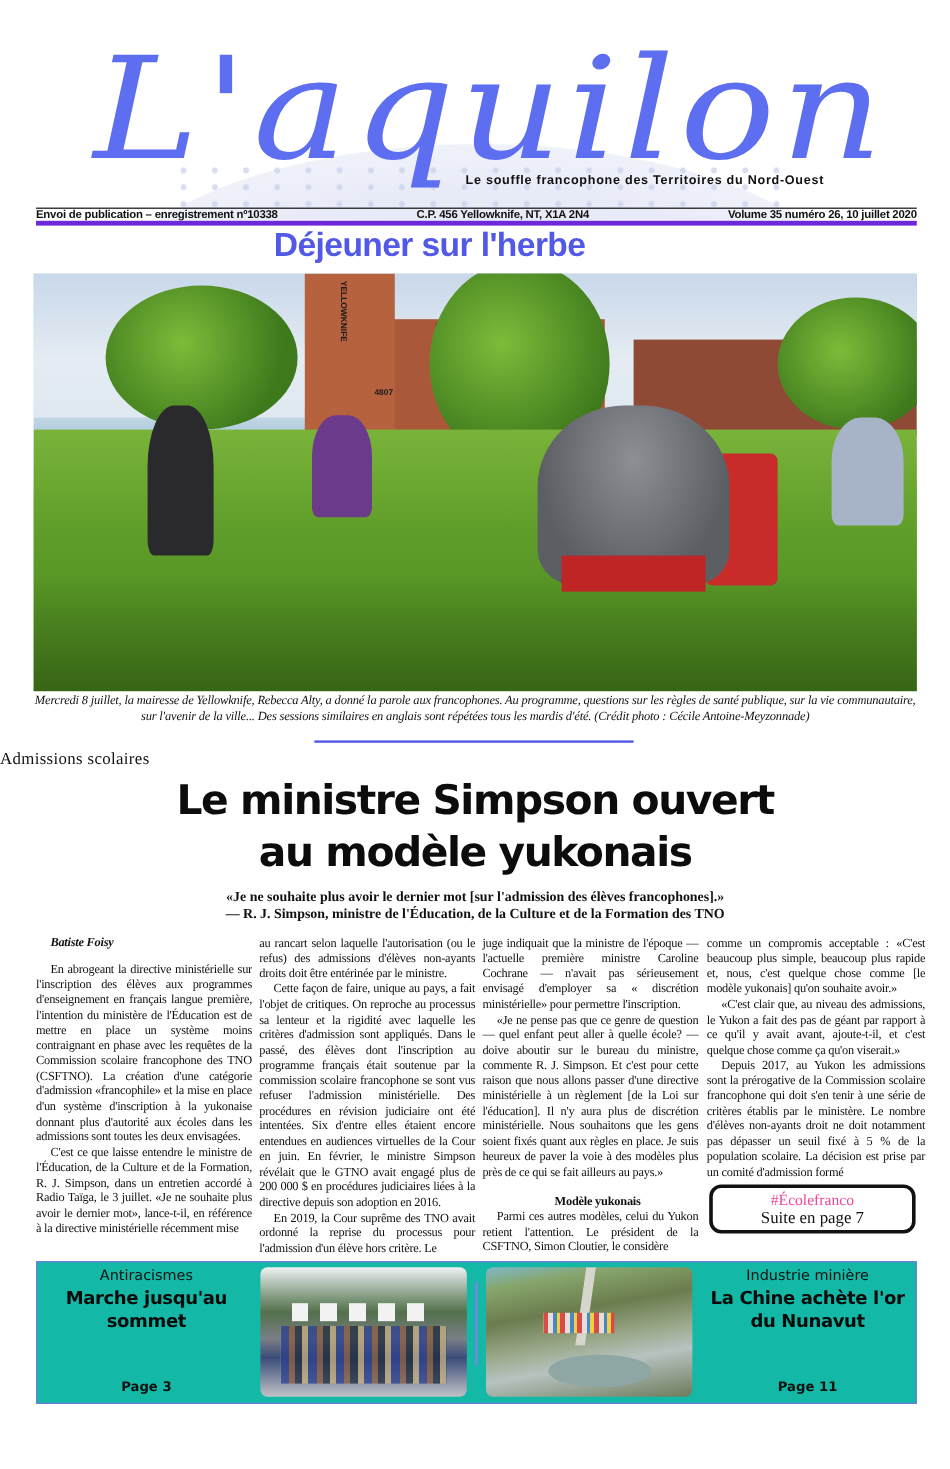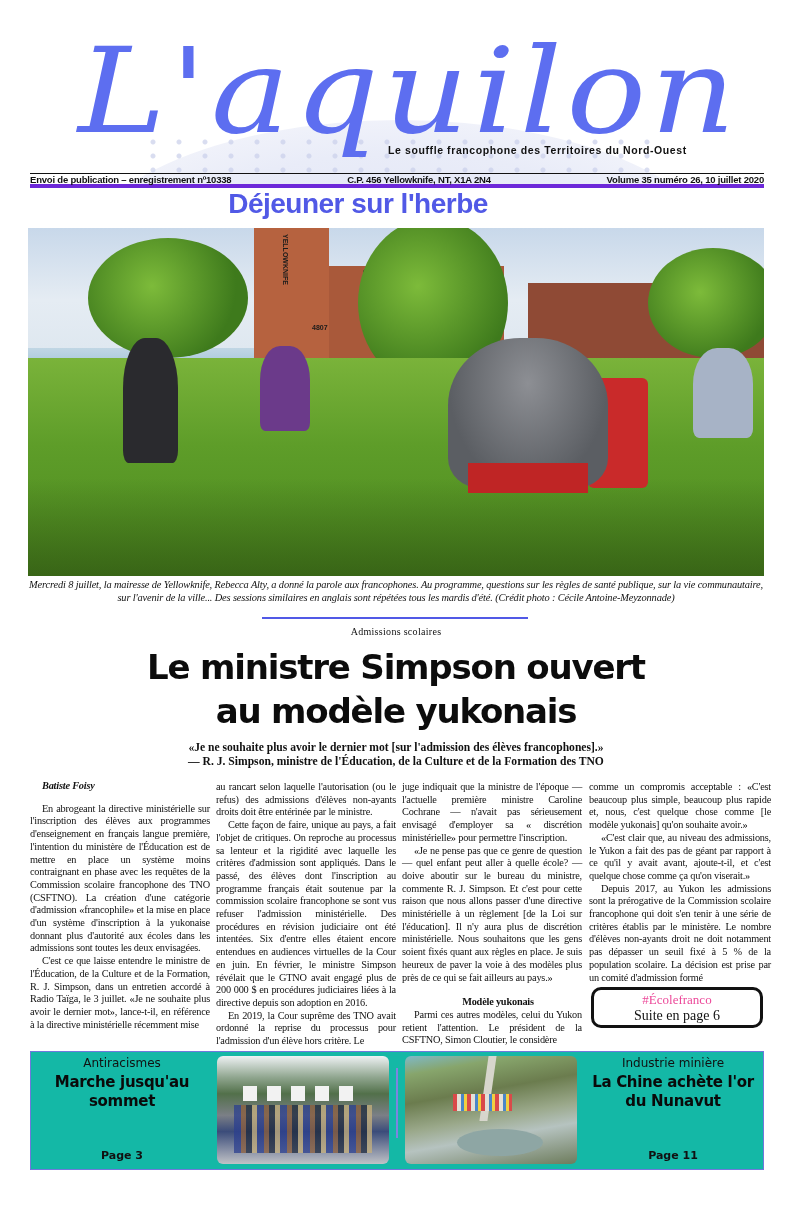--- a/index.html
+++ b/index.html
@@ -55,22 +55,22 @@
   .ph-hoodie { position: absolute; left: 420px; top: 110px; width: 160px; height: 150px;
     background: radial-gradient(ellipse at 50% 30%, #8d8f94, #5b5e63 70%); border-radius: 45% 45% 20% 20%; }
   .ph-chair-red { position: absolute; left: 560px; top: 150px; width: 60px; height: 110px; background: #c92a2a; border-radius: 6px; }
   .ph-chair-red2 { position: absolute; left: 440px; top: 235px; width: 120px; height: 30px; background: #bf2525; }
 
   .caption { position: absolute; left: 28px; top: 578px; width: 736px; text-align: center;
     font-family: "Liberation Serif", serif; font-style: italic; font-size: 10.4px; line-height: 13px;
     letter-spacing: -0.15px; color: #111; }
 
   .rule-blue { position: absolute; left: 262px; top: 617px; width: 266px; height: 2px; background: #5159e6; }
-  .kicker { position: absolute; left: 0; top: 626px; width: 792px; text-align: center;
-    font-family: "Liberation Serif", serif; font-size: 10px; letter-spacing: 0.3px; }
+  .kicker { position: absolute; left: 0; top: 626px; width: 792px; 
+    font-family: "Liberation Serif", serif; font-size: 14px; letter-spacing: 0.3px; }
   .headline { position: absolute; left: 0; top: 645px; width: 792px; text-align: center;
     font-family: "DejaVu Sans", sans-serif; font-weight: bold; font-size: 34px; line-height: 44px;
     letter-spacing: -1.2px; color: #0c0c0c; }
   .deck { position: absolute; left: 0; top: 741px; width: 792px; text-align: center;
     font-family: "Liberation Serif", serif; font-weight: bold; font-size: 11.6px; line-height: 13.5px; }
 
   
   .col { position: absolute; top: 780px; width: 180px; font-family: "Liberation Serif", serif;
     font-size: 10.3px; line-height: 12.7px; text-align: justify; hyphens: auto; letter-spacing: -0.2px; }
   .col p { text-indent: 12px; }
@@ -185,21 +185,21 @@
 </div>
 
 <div class="col col4">
   <p class="noindent">comme un compromis acceptable : «C'est beaucoup plus simple, beaucoup plus rapide et, nous, c'est quelque chose comme [le modèle yukonais] qu'on souhaite avoir.»</p>
   <p>«C'est clair que, au niveau des admissions, le Yukon a fait des pas de géant par rapport à ce qu'il y avait avant, ajoute-t-il, et c'est quelque chose comme ça qu'on viserait.»</p>
   <p>Depuis 2017, au Yukon les admissions sont la prérogative de la Commission scolaire francophone qui doit s'en tenir à une série de critères établis par le ministère. Le nombre d'élèves non-ayants droit ne doit notamment pas dépasser un seuil fixé à 5 % de la population scolaire. La décision est prise par un comité d'admission formé</p>
 </div>
 
 <div class="suite-box">
   <span class="suite-tag">#Écolefranco</span>
-  <span class="suite-page">Suite en page 6</span>
+  <span class="suite-page">Suite en page 7</span>
 </div>
 
 <div class="teaser-band">
   <div class="teaser teaser-left">
     <span class="t-kicker">Antiracismes</span>
     <span class="t-title">Marche jusqu'au sommet</span>
     <span class="t-page">Page 3</span>
   </div>
 
   <div class="t-img t-img1">

